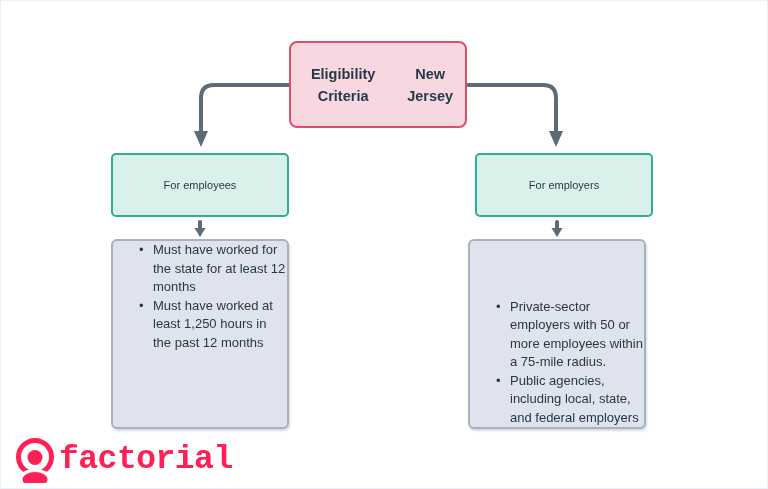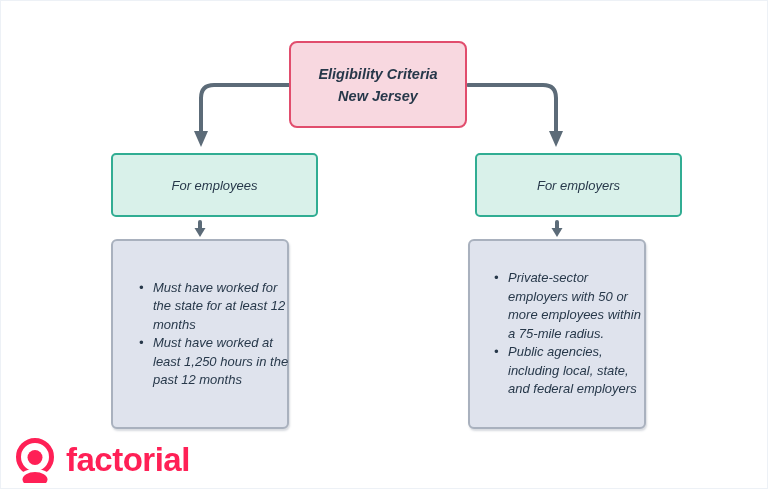--- a/index.html
+++ b/index.html
@@ -30,46 +30,45 @@
   .connectors {
     position: absolute;
     left: 0; top: 0;
     width: 768px; height: 489px;
     pointer-events: none;
   }
 
   .box {
     position: absolute;
     display: flex;
-    flex-direction: column;
+    flex-direction: row;
     align-items: center;
     justify-content: center;
     color: var(--text);
     text-align: center;
-    font-style: italic;
   }
 
   .title-box {
     left: 288px; top: 40px;
     width: 178px; height: 87px;
     background: var(--title-box-bg);
     border: 2.5px solid var(--title-box-border);
     border-radius: 8px;
     font-weight: bold;
     font-size: 14.5px;
     line-height: 22px;
   }
 
   .category-box {
     top: 152px;
-    width: 207px; height: 64px;
+    width: 178px; height: 64px;
     background: var(--category-box-bg);
     border: 2px solid var(--category-box-border);
     border-radius: 5px;
-    font-size: 13px;
+    font-size: 11px;
   }
   .category-box.col-left  { left: 110px; }
   .category-box.col-right { left: 474px; }
 
   .detail-box {
     top: 238px;
     width: 178px; height: 190px;
     background: var(--detail-box-bg);
     border: 2px solid var(--detail-box-border);
     border-radius: 6px;
@@ -97,21 +96,22 @@
     position: absolute;
     left: 2px;
     top: 0;
   }
 
   .footer-logo {
     position: absolute;
     left: 12px; top: 436px;
     display: flex;
     align-items: flex-start;
-    gap: 9px;
+    gap: 2px;
+    font-family: Liberation Mono, monospace;
   }
   .logo-icon { width: 44px; height: 46px; display: block; }
   .logo-text {
     color: var(--brand);
     font-weight: bold;
     font-size: 33px;
     letter-spacing: -0.5px;
     line-height: 46px;
   }
 </style>

